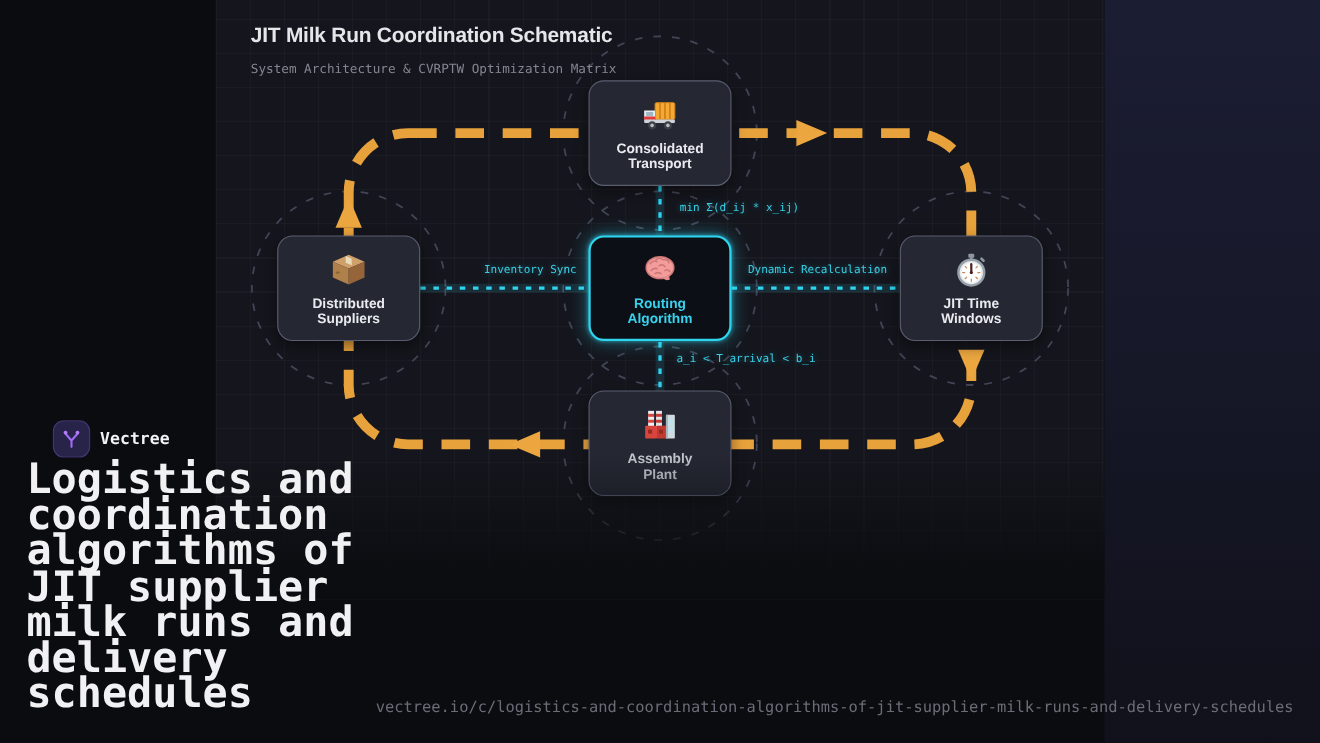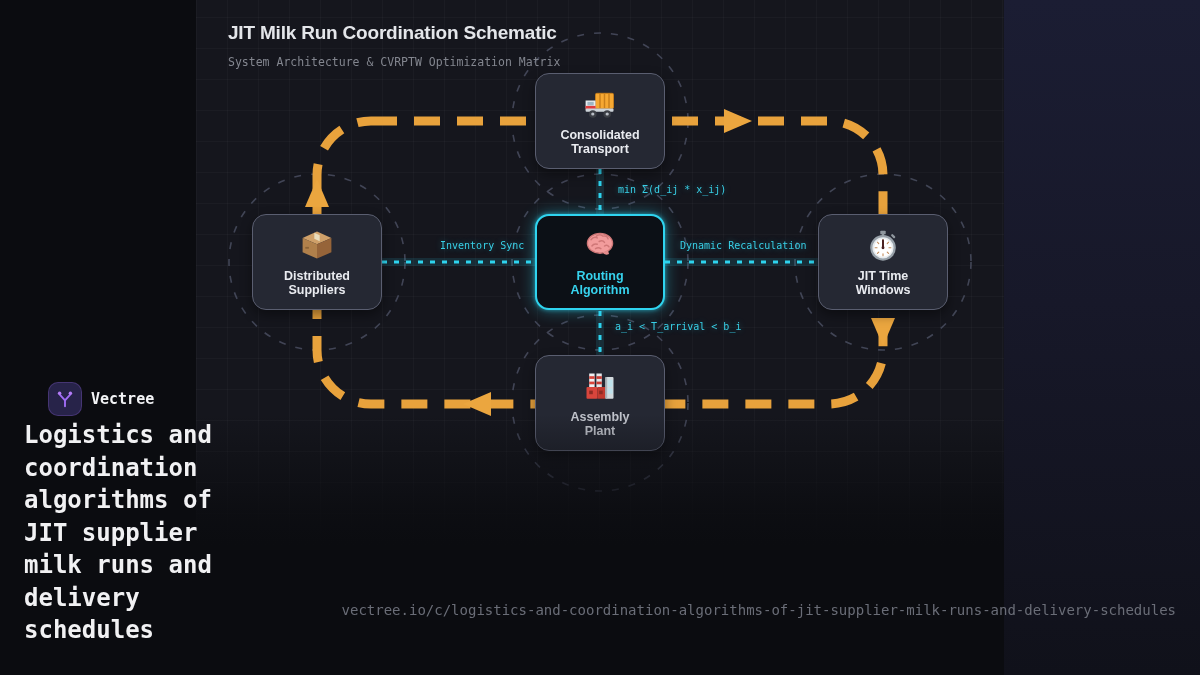--- a/index.html
+++ b/index.html
@@ -71,25 +71,25 @@
     border:1px solid rgba(160,108,245,.25);
     display:flex; align-items:center; justify-content:center;
   }
   .brand-name {
     font-family:"DejaVu Sans Mono", monospace;
     font-size:15px; font-weight:bold; color:#f2f3f5;
   }
   .headline {
     position:absolute; left:24px; top:419px; width:310px;
     font-family:"DejaVu Sans Mono", monospace;
-    font-size:24px; font-weight:bold; line-height:32.5px;
+    font-size:38px; font-weight:bold; line-height:32.5px;
     color:#f1f1f3; white-space:pre-line;
   }
   .footer-url {
-    position:absolute; right:24px; top:602px;
+    position:absolute; right:24px; top:635px;
     font-family:"DejaVu Sans Mono", monospace;
     font-size:14px; color:#6a6d77;
   }
 </style>
 </head>
 <body>
 
 <div class="bg-right"></div>
 
 <div class="panel">

